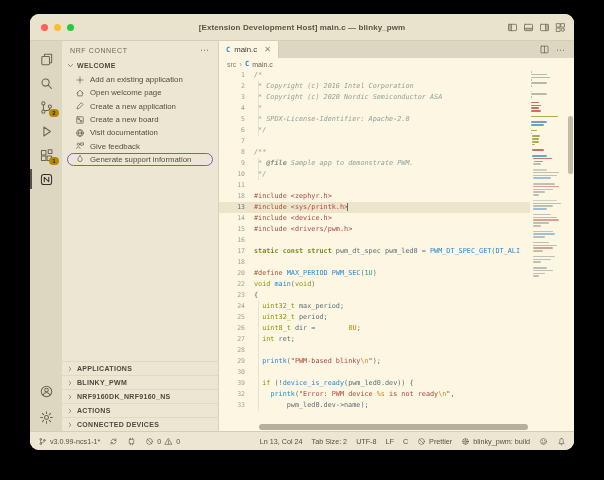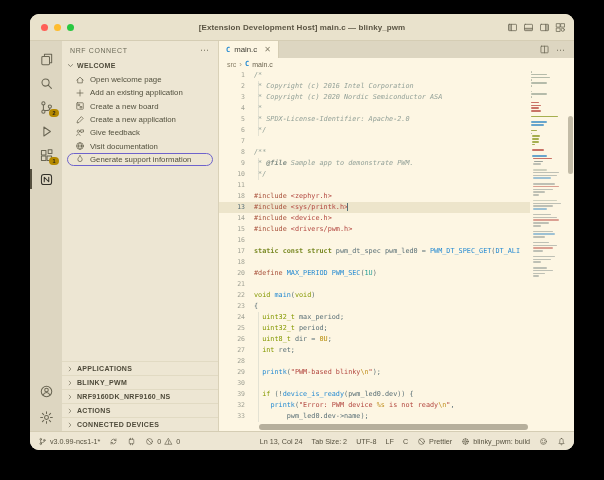--- a/index.html
+++ b/index.html
@@ -63,21 +63,21 @@
   .line.g .content::before{content:"";position:absolute;left:3.5px;top:0;bottom:0;border-left:1px solid rgba(101,123,131,.16);}
   .tk-c{color:#93A198;font-style:italic;}
   .tk-dk{color:#859088;font-style:italic;font-weight:bold;}
   .tk-d{color:#A8503A;}
   .tk-s{color:#B2453E;}
   .tk-e{color:#C08F1F;}
   .tk-k{color:#859900;}
   .tk-kb{color:#7A8A25;font-weight:bold;}
   .tk-f{color:#268BD2;text-align:right;}
   .tk-n{color:#2AA198;}
-  .tk-n2{color:#B58900;}
+  .tk-n2{color:#B58900;margin-left:29px;}
   .tk-p{color:#586E75;}
   .cursor{display:inline-block;width:1px;height:8px;background:#586E75;vertical-align:middle;margin-left:-1px;}
   .minimap{position:absolute;top:0;right:8px;width:36px;bottom:0;background:var(--editor-bg,#FDF6E3);}
   .mm-bar{position:absolute;height:1.6px;border-radius:1px;opacity:.85;}
   .vthumb{position:absolute;right:1px;top:46px;width:5px;height:58px;background:#B9B19C;border-radius:3px;opacity:.85;}
   .hthumb{position:absolute;left:40px;right:46px;bottom:1px;height:6px;border-radius:3px;background:rgba(124,116,98,.55);}
   
   .statusbar{height:18px;background:var(--sidebar-bg,#EDE6D3);border-top:1px solid #D5CDB4;
              display:flex;align-items:center;font-size:7.2px;color:#56513F;padding:0 8px;flex:0 0 auto;}
   .st-left,.st-right{display:flex;align-items:flex-start;gap:9px;}
@@ -189,59 +189,59 @@
       </div>
       <div class="sb-sectionhead">
         <svg class="ic" viewBox="0 0 16 16" fill="none" stroke="currentColor" stroke-width="1.1" stroke-linecap="round" stroke-linejoin="round">
             <path d="M4.2 6.3L8 9.8l3.8-3.5"></path>
           </svg>
         <span>WELCOME</span>
       </div>
       <div class="sb-items" id="welcome-items">
           <div class="sb-item">
             <svg class="ic" viewBox="0 0 16 16" fill="none" stroke="currentColor" stroke-width="1.1" stroke-linecap="round" stroke-linejoin="round">
+              <path d="M8 3.2v9.6M3.2 8h9.6"></path>
+            </svg>
+            <span>Add an existing application</span>
+          </div>
+          <div class="sb-item">
+            <svg class="ic" viewBox="0 0 16 16" fill="none" stroke="currentColor" stroke-width="1.1" stroke-linecap="round" stroke-linejoin="round">
               <path d="M2.8 8.2L8 3.4l5.2 4.8M4.3 7.2v5.4h7.4V7.2"></path>
             </svg>
             <span>Open welcome page</span>
           </div>
           <div class="sb-item">
             <svg class="ic" viewBox="0 0 16 16" fill="none" stroke="currentColor" stroke-width="1.1" stroke-linecap="round" stroke-linejoin="round">
-              <path d="M8 3.2v9.6M3.2 8h9.6"></path>
-            </svg>
-            <span>Add an existing application</span>
+              <path d="M10.6 3l2.4 2.4L6.4 12l-3.2.8.8-3.2z"></path>
+            </svg>
+            <span>Create a new application</span>
           </div>
           <div class="sb-item">
             <svg class="ic" viewBox="0 0 16 16" fill="none" stroke="currentColor" stroke-width="1.1" stroke-linecap="round" stroke-linejoin="round">
               <rect x="2.8" y="2.8" width="10.4" height="10.4" rx="1"></rect>
               <rect x="5.2" y="5.2" width="2.2" height="2.2"></rect>
               <rect x="8.8" y="8.8" width="2.2" height="2.2"></rect>
             </svg>
             <span>Create a new board</span>
           </div>
           <div class="sb-item">
             <svg class="ic" viewBox="0 0 16 16" fill="none" stroke="currentColor" stroke-width="1.1" stroke-linecap="round" stroke-linejoin="round">
-              <path d="M10.6 3l2.4 2.4L6.4 12l-3.2.8.8-3.2z"></path>
-            </svg>
-            <span>Create a new application</span>
+              <circle cx="8" cy="8" r="5.4"></circle>
+              <ellipse cx="8" cy="8" rx="2.4" ry="5.4"></ellipse>
+              <path d="M2.6 8h10.8"></path>
+            </svg>
+            <span>Visit documentation</span>
           </div>
           <div class="sb-item">
             <svg class="ic" viewBox="0 0 16 16" fill="none" stroke="currentColor" stroke-width="1.1" stroke-linecap="round" stroke-linejoin="round">
               <circle cx="5.4" cy="5.2" r="1.9"></circle>
               <path d="M2.6 11.8c.8-1.7 1.7-2.4 2.8-2.4s2 .7 2.8 2.4"></path>
               <path d="M9.6 3h4v3.4h-2.2l-1.2 1.2V6.4h-.6z"></path>
             </svg>
             <span>Give feedback</span>
-          </div>
-          <div class="sb-item">
-            <svg class="ic" viewBox="0 0 16 16" fill="none" stroke="currentColor" stroke-width="1.1" stroke-linecap="round" stroke-linejoin="round">
-              <circle cx="8" cy="8" r="5.4"></circle>
-              <ellipse cx="8" cy="8" rx="2.4" ry="5.4"></ellipse>
-              <path d="M2.6 8h10.8"></path>
-            </svg>
-            <span>Visit documentation</span>
           </div>
           <div class="sb-item focused">
             <svg class="ic" viewBox="0 0 16 16" fill="none" stroke="currentColor" stroke-width="1.1" stroke-linecap="round" stroke-linejoin="round">
               <path d="M8 2.8c1.9 2.6 3.4 4 3.4 6a3.4 3.4 0 0 1-6.8 0c0-2 1.5-3.4 3.4-6z"></path>
             </svg>
             <span>Generate support information</span>
           </div>
         </div>
       <div class="sb-spacer"></div>
       <div class="sb-collapsed" id="sidebar-sections">
@@ -368,24 +368,20 @@
             <span class="ln">17</span>
             <span class="content"><span class="tk-kb">static const struct</span><span class="tk-p"> pwm_dt_spec pwm_led0 = </span><span class="tk-f">PWM_DT_SPEC_GET</span><span class="tk-p">(</span><span class="tk-f">DT_ALI</span></span>
           </div>
           <div class="line">
             <span class="ln">18</span>
             <span class="content"></span>
           </div>
           <div class="line">
             <span class="ln">20</span>
             <span class="content"><span class="tk-d">#define</span><span class="tk-p"> </span><span class="tk-f">MAX_PERIOD</span><span class="tk-p"> </span><span class="tk-f">PWM_SEC</span><span class="tk-p">(</span><span class="tk-n">1U</span><span class="tk-p">)</span></span>
-          </div>
-          <div class="line">
-            <span class="ln">21</span>
-            <span class="content"></span>
           </div>
           <div class="line">
             <span class="ln">22</span>
             <span class="content"><span class="tk-k">void</span><span class="tk-p"> </span><span class="tk-f">main</span><span class="tk-p">(</span><span class="tk-k">void</span><span class="tk-p">)</span></span>
           </div>
           <div class="line">
             <span class="ln">23</span>
             <span class="content"><span class="tk-p">{</span></span>
           </div>
           <div class="line g">

